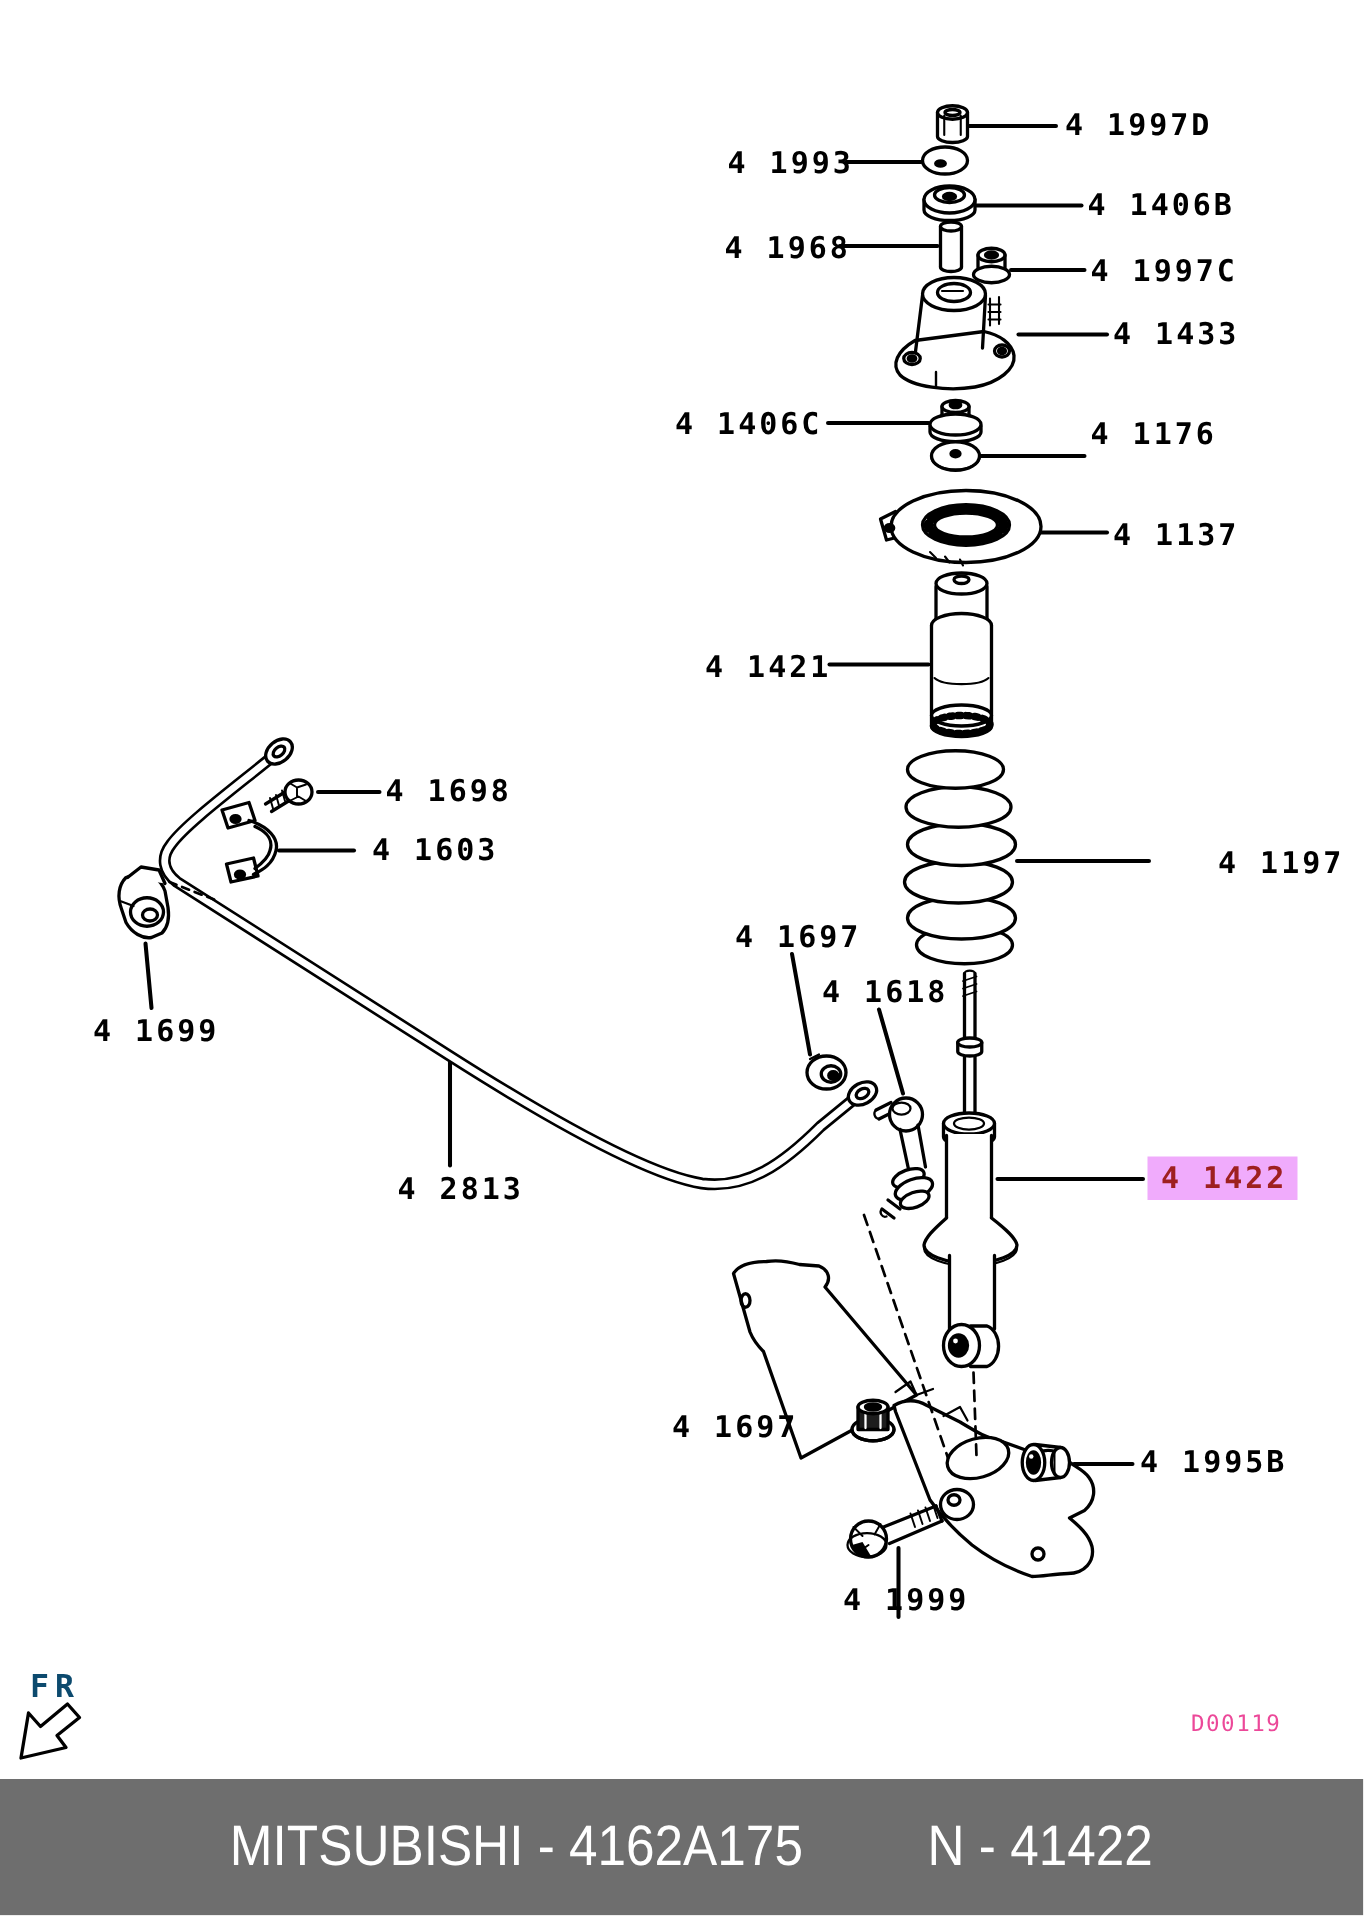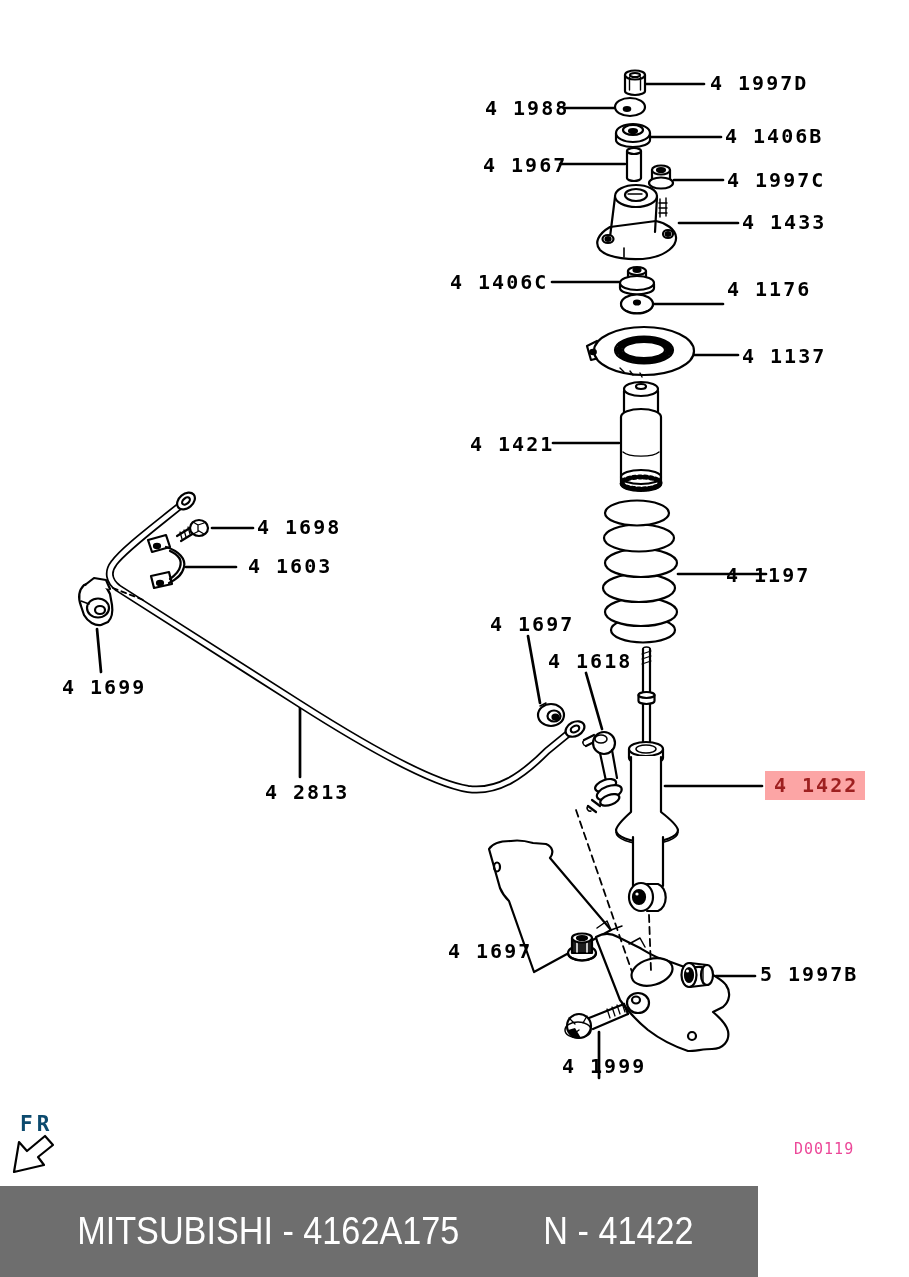--- a/index.html
+++ b/index.html
@@ -1,26 +1,26 @@
 <!DOCTYPE html>
 <html><head>
 <meta charset="utf-8">
 <style>
   html,body{margin:0;padding:0;background:#fff;}
   .stage{position:relative;width:909px;height:1277px;background:#fff;overflow:hidden;
          font-family:"DejaVu Sans Mono",monospace;}
   .stage svg{position:absolute;left:0;top:0;}
   .lbl{position:absolute;font:bold 20px "DejaVu Sans Mono",monospace;letter-spacing:2px;
        color:#000;white-space:pre;line-height:22px;}
-  .lbl.hl{background:#fca5a5;color:#9E2020;padding:3px 7px 4px 9px;}
+  .lbl.hl{background:#f0abfc;color:#9E2020;padding:3px 7px 4px 9px;}
   .fr{position:absolute;left:20px;top:1112px;font:bold 21px "DejaVu Sans Mono",monospace;
       letter-spacing:4px;color:#0c4a6e;}
   .code{position:absolute;left:794px;top:1140px;font:15px "DejaVu Sans Mono",monospace;
         letter-spacing:1px;color:#ec4899;}
-  .banner{position:absolute;left:0;bottom:0;width:758px;height:91px;background:#6E6E6E;
+  .banner{position:absolute;left:0;bottom:0;width:909px;height:91px;background:#6E6E6E;
           display:flex;align-items:center;justify-content:center;gap:54px;}
   .banner span{font:38px "Liberation Sans",sans-serif;color:#fff;
                transform:scaleX(.9);white-space:pre;}
 </style>
 </head>
 <body>
 
 <div class="stage">
 
 <svg width="909" height="1277" viewBox="0 0 909 1277">
@@ -265,39 +265,39 @@
       <ellipse cx="689" cy="975" rx="7.5" ry="12" fill="#fff"></ellipse>
       <ellipse cx="689" cy="975" rx="4" ry="7" fill="#000"></ellipse>
       <circle cx="687.5" cy="971" r="1.5" fill="#fff" stroke="none"></circle>
     </g>
 
     <path d="M45,1136 L53,1145 L38,1157 L44,1165 L14,1172 L19,1142 L27,1151 Z" fill="#fff"></path>
   </g>
 </svg>
 
 <div class="lbl" style="left:710px;top:72px">4 1997D</div>
-<div class="lbl" style="left:485px;top:97px">4 1988</div>
+<div class="lbl" style="left:485px;top:97px">4 1993</div>
 <div class="lbl" style="left:725px;top:125px">4 1406B</div>
-<div class="lbl" style="left:483px;top:154px">4 1967</div>
+<div class="lbl" style="left:483px;top:154px">4 1968</div>
 <div class="lbl" style="left:727px;top:169px">4 1997C</div>
 <div class="lbl" style="left:742px;top:211px">4 1433</div>
 <div class="lbl" style="left:450px;top:271px">4 1406C</div>
 <div class="lbl" style="left:727px;top:278px">4 1176</div>
 <div class="lbl" style="left:742px;top:345px">4 1137</div>
 <div class="lbl" style="left:470px;top:433px">4 1421</div>
 <div class="lbl" style="left:257px;top:516px">4 1698</div>
 <div class="lbl" style="left:248px;top:555px">4 1603</div>
-<div class="lbl" style="left:726px;top:564px">4 1197</div>
+<div class="lbl" style="left:812px;top:564px">4 1197</div>
 <div class="lbl" style="left:490px;top:613px">4 1697</div>
 <div class="lbl" style="left:548px;top:650px">4 1618</div>
 <div class="lbl" style="left:62px;top:676px">4 1699</div>
 <div class="lbl" style="left:265px;top:781px">4 2813</div>
 <div class="lbl hl" style="left:765px;top:771px">4 1422</div>
 <div class="lbl" style="left:448px;top:940px">4 1697</div>
-<div class="lbl" style="left:760px;top:963px">5 1997B</div>
+<div class="lbl" style="left:760px;top:963px">4 1995B</div>
 <div class="lbl" style="left:562px;top:1055px">4 1999</div>
 
 <div class="fr">FR</div>
 <div class="code">D00119</div>
 
 <div class="banner">
   <span>MITSUBISHI - 4162A175</span>
   <span>N - 41422</span>
 </div>
 

